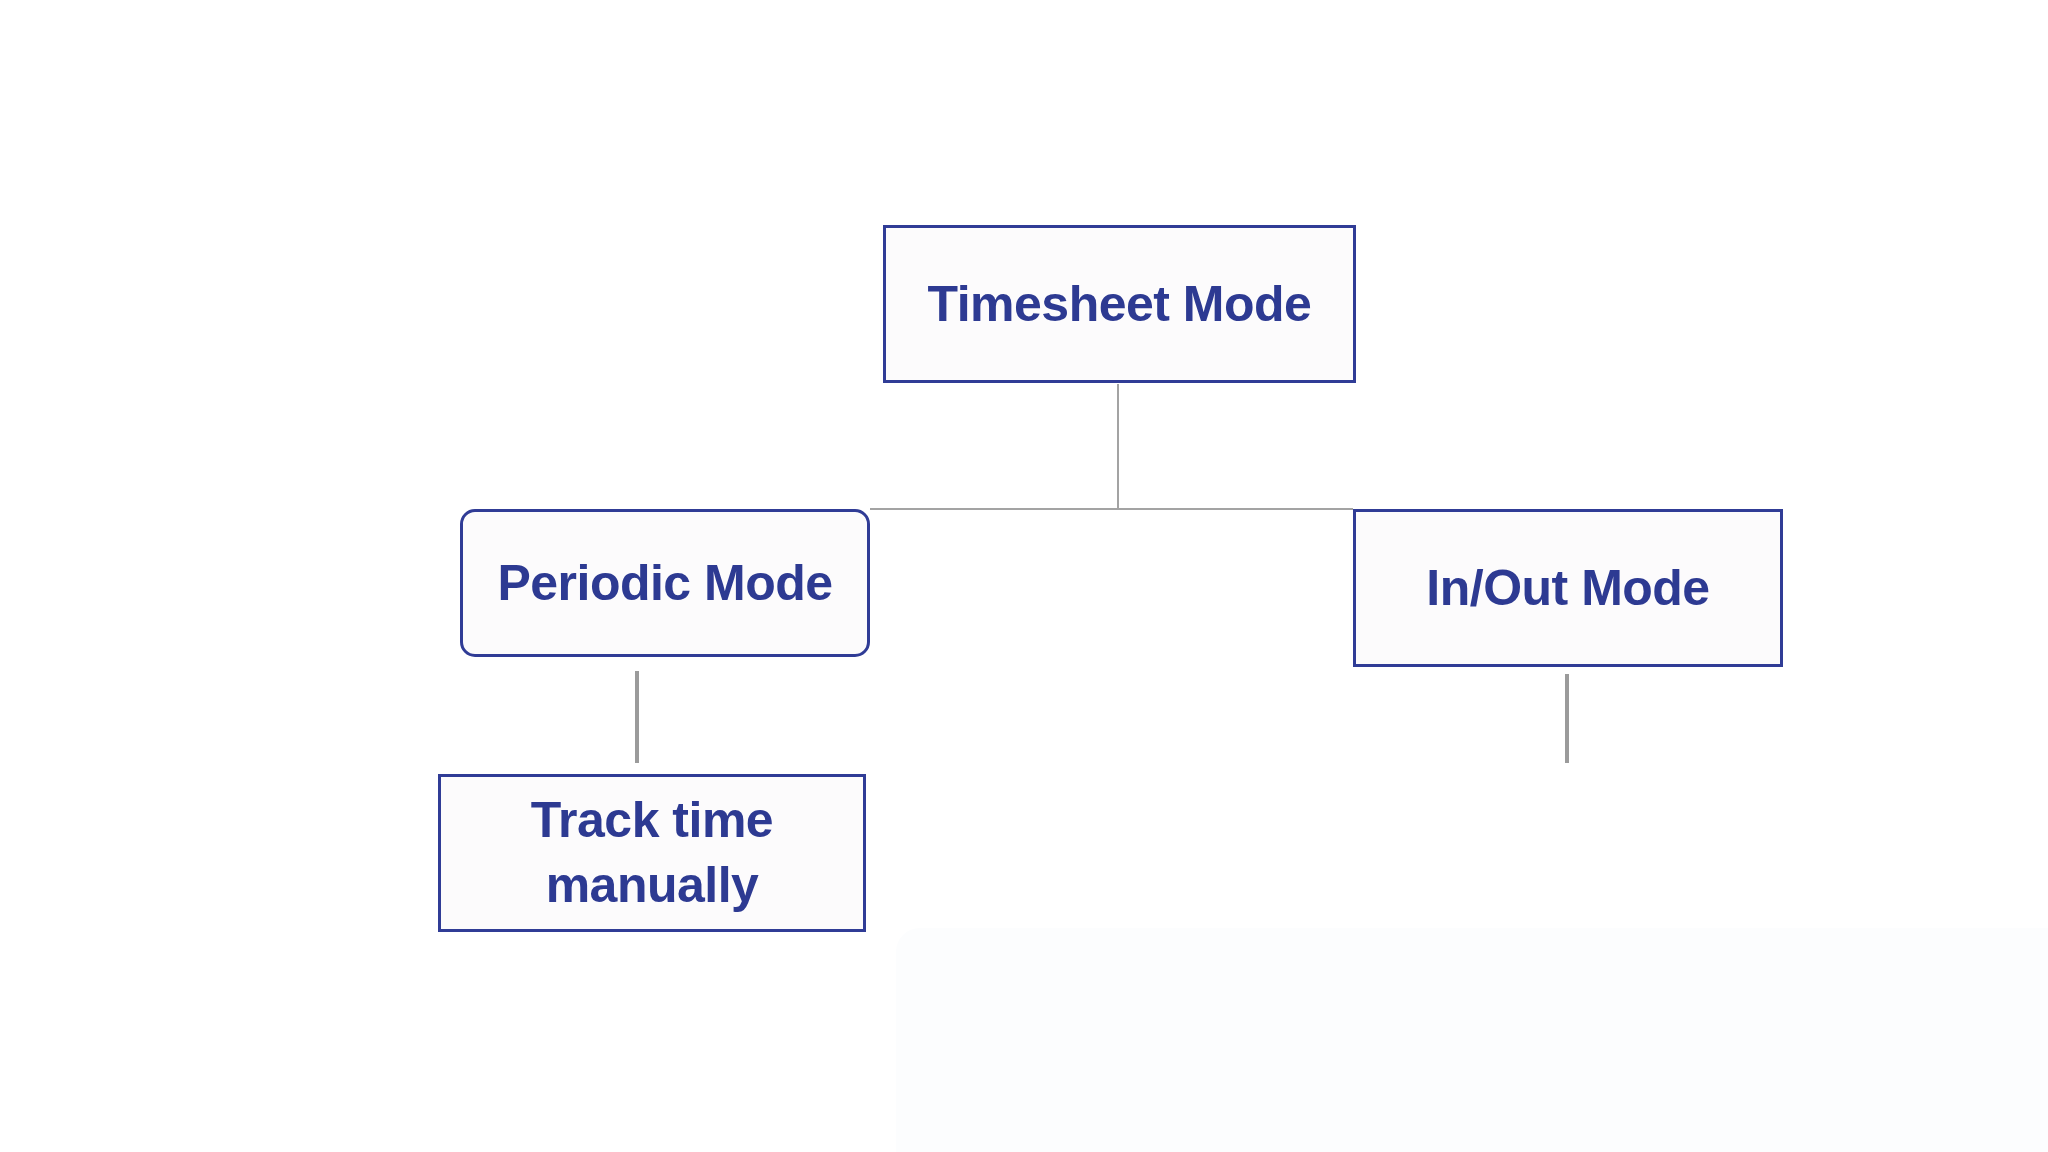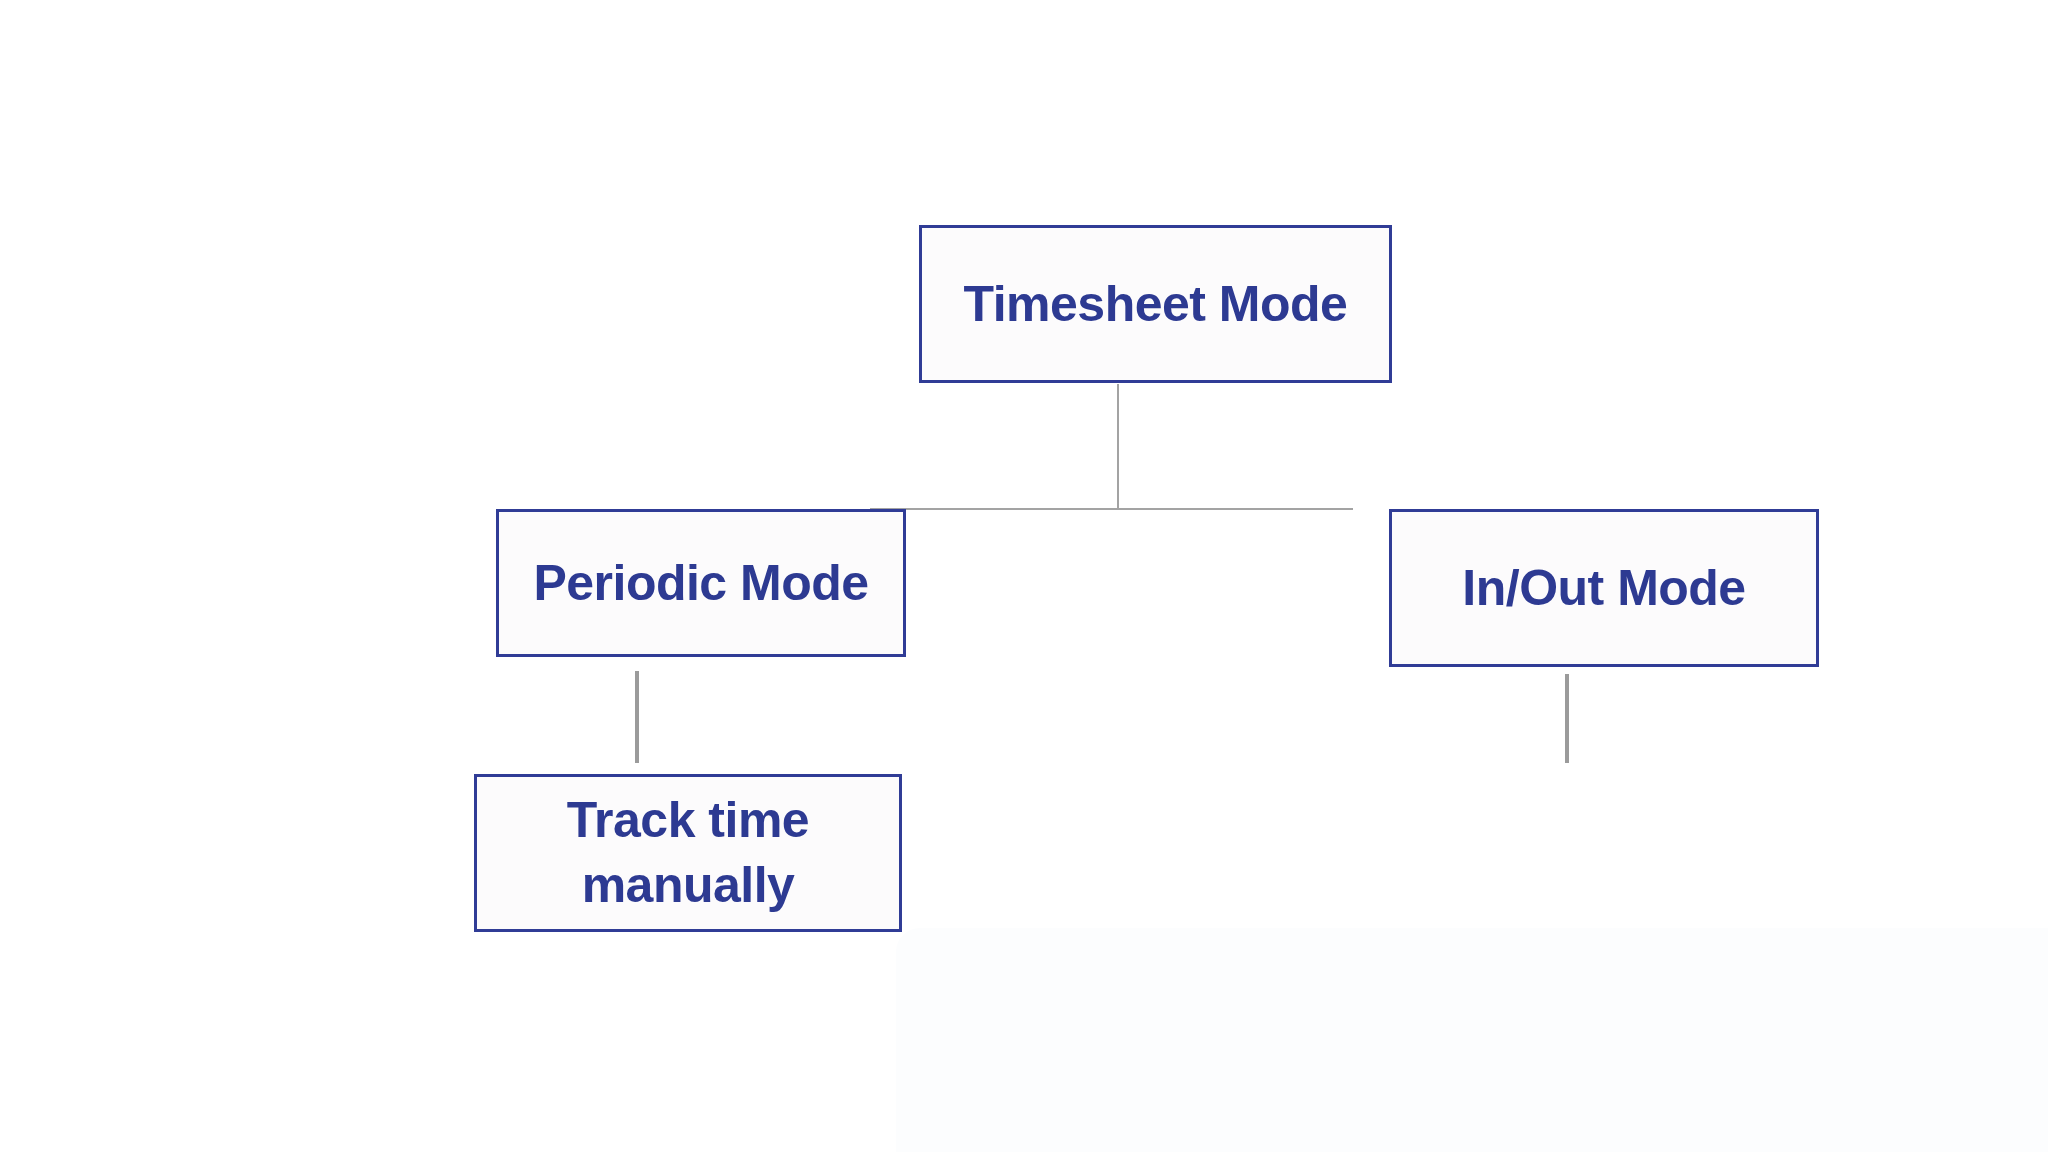--- a/index.html
+++ b/index.html
@@ -23,21 +23,20 @@
     display: flex;
     align-items: center;
     justify-content: center;
     text-align: center;
     color: #2d3a92;
     font-weight: bold;
     font-size: 50px;
     line-height: 1.3;
     letter-spacing: -0.5px;
     padding: 4px 10px;
-    margin-left: 36px;
   }
   .node .lbl {
     display: block;
     width: 100%;
   }
   .line {
     position: absolute;
     background: #a3a3a3;
   }
   .stub {
@@ -49,21 +48,21 @@
     left: 896px;
     top: 928px;
     width: 1152px;
     height: 224px;
     background: #fcfdfe;
     border-top-left-radius: 24px;
   }
 
   
   #node-root    { left: 883px;  top: 225px; width: 473px; height: 158px; }
-  #node-left    { left: 460px;  top: 509px; width: 410px; height: 148px; }
+  #node-left    { left: 460px;  top: 509px; width: 410px; height: 148px; border-radius: 15px; }
   #node-right   { left: 1353px; top: 509px; width: 430px; height: 158px; }
   #node-left2   { left: 438px;  top: 774px; width: 428px; height: 158px; }
   #node-right2  { left: 1353px; top: 773px; width: 429px; height: 158px; }
 
   
   #conn-root-v  { left: 1117px; top: 384px; width: 2px;   height: 126px; }
   #conn-h       { left: 870px;  top: 508px; width: 483px; height: 2px;  }
   #conn-left-v  { left: 635px;  top: 671px; width: 4px;   height: 92px; }
   #conn-right-v { left: 1565px; top: 674px; width: 4px;   height: 89px; }
 </style>

